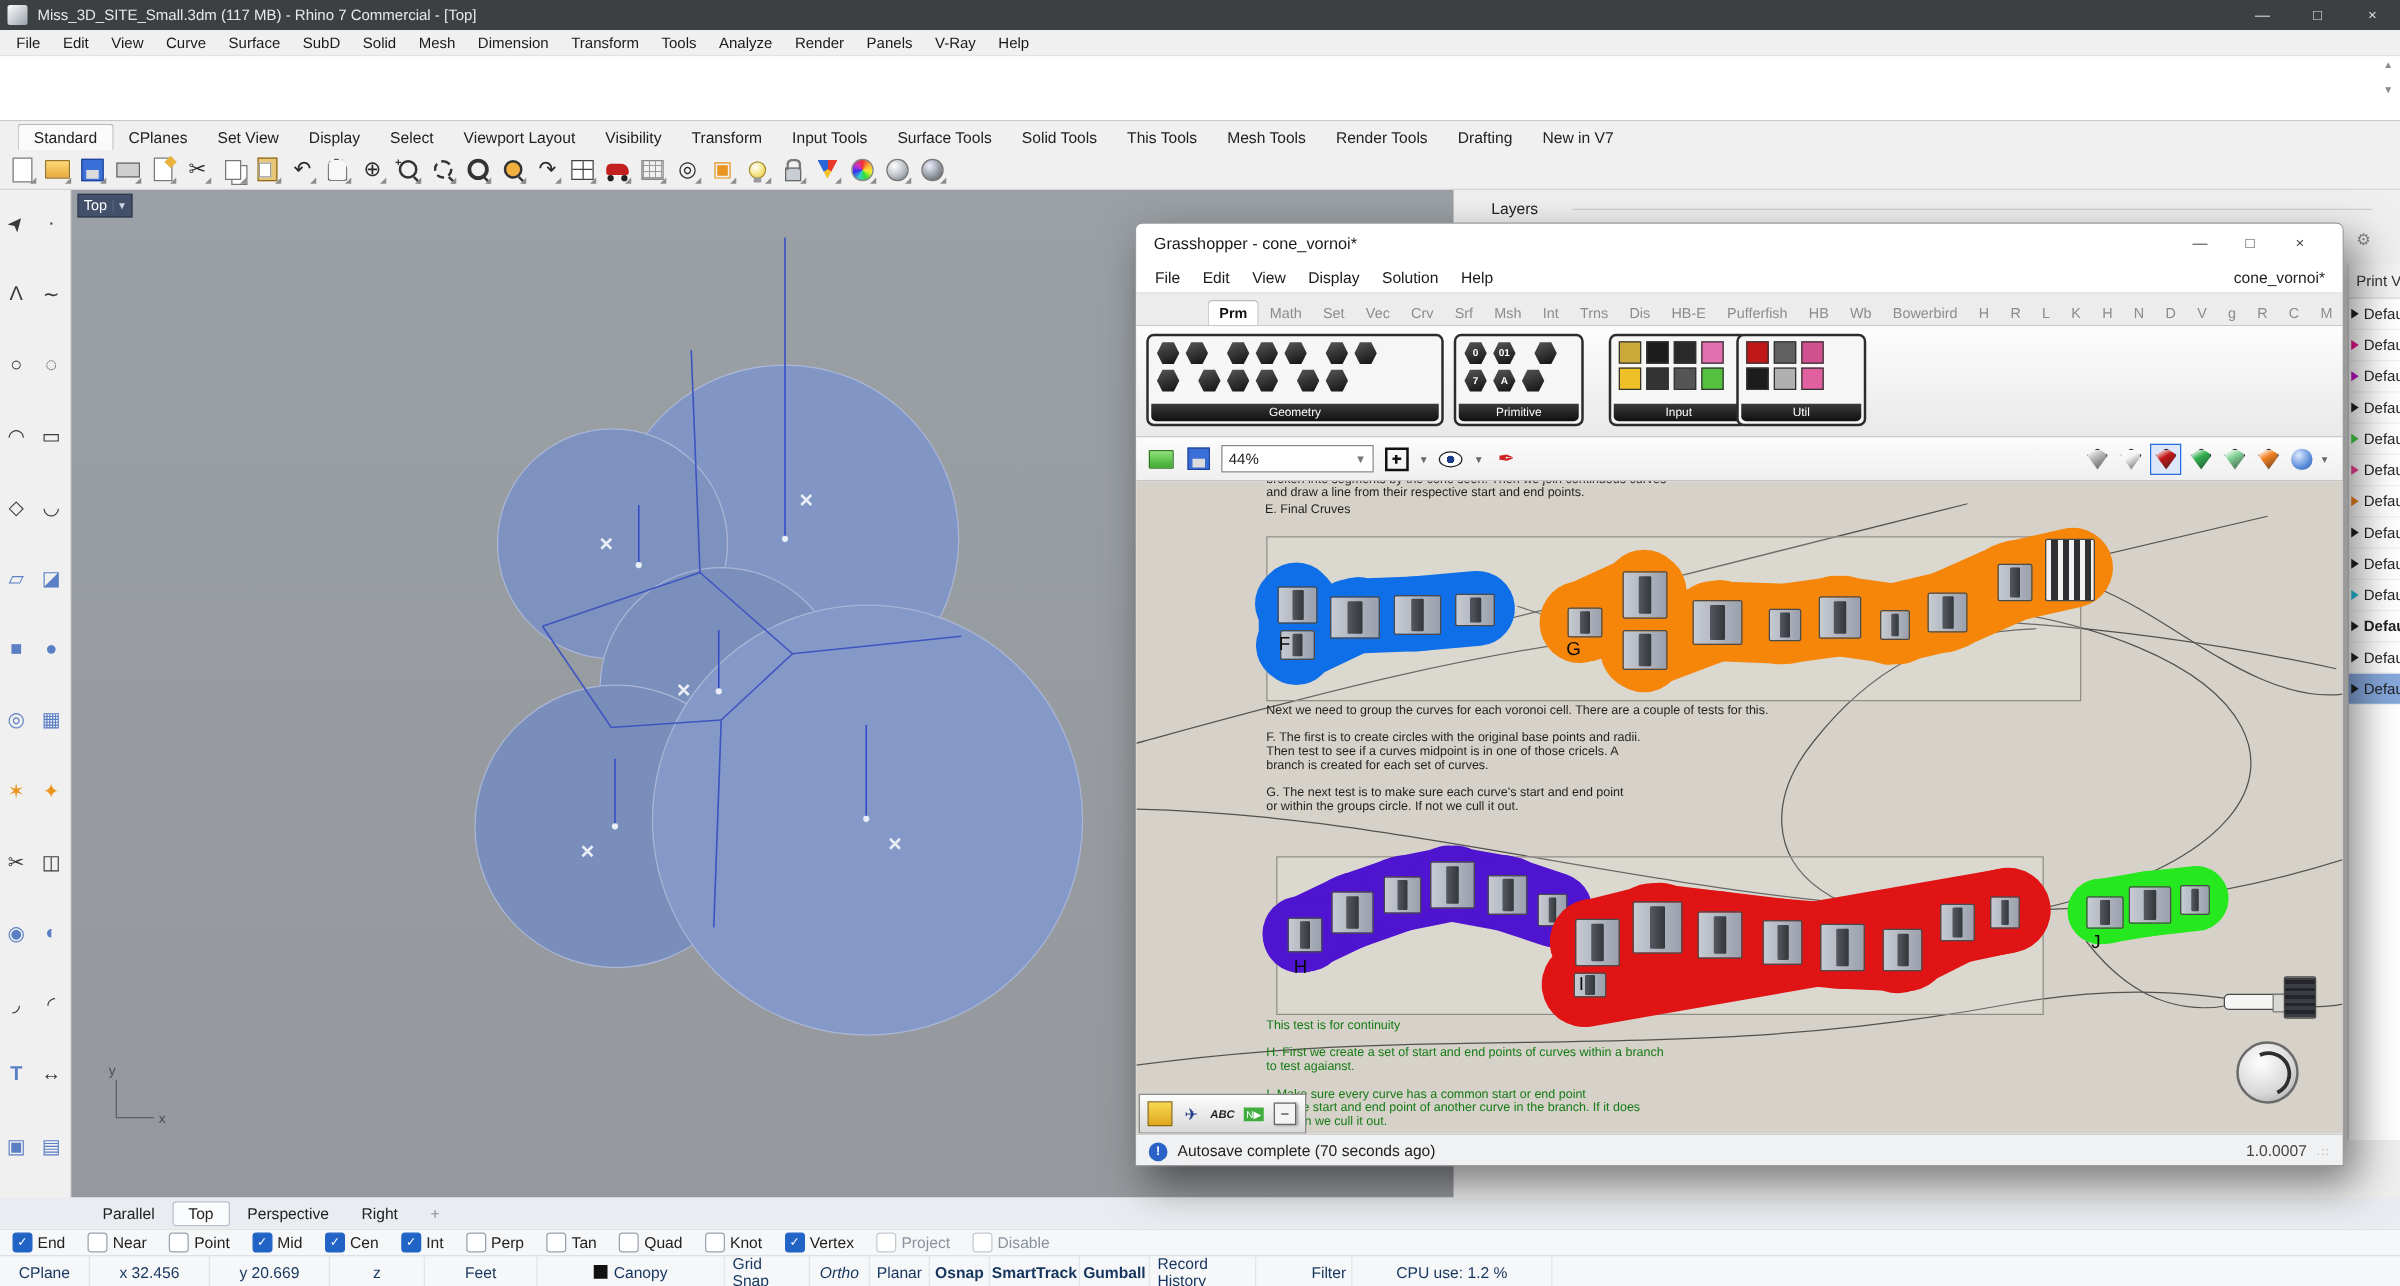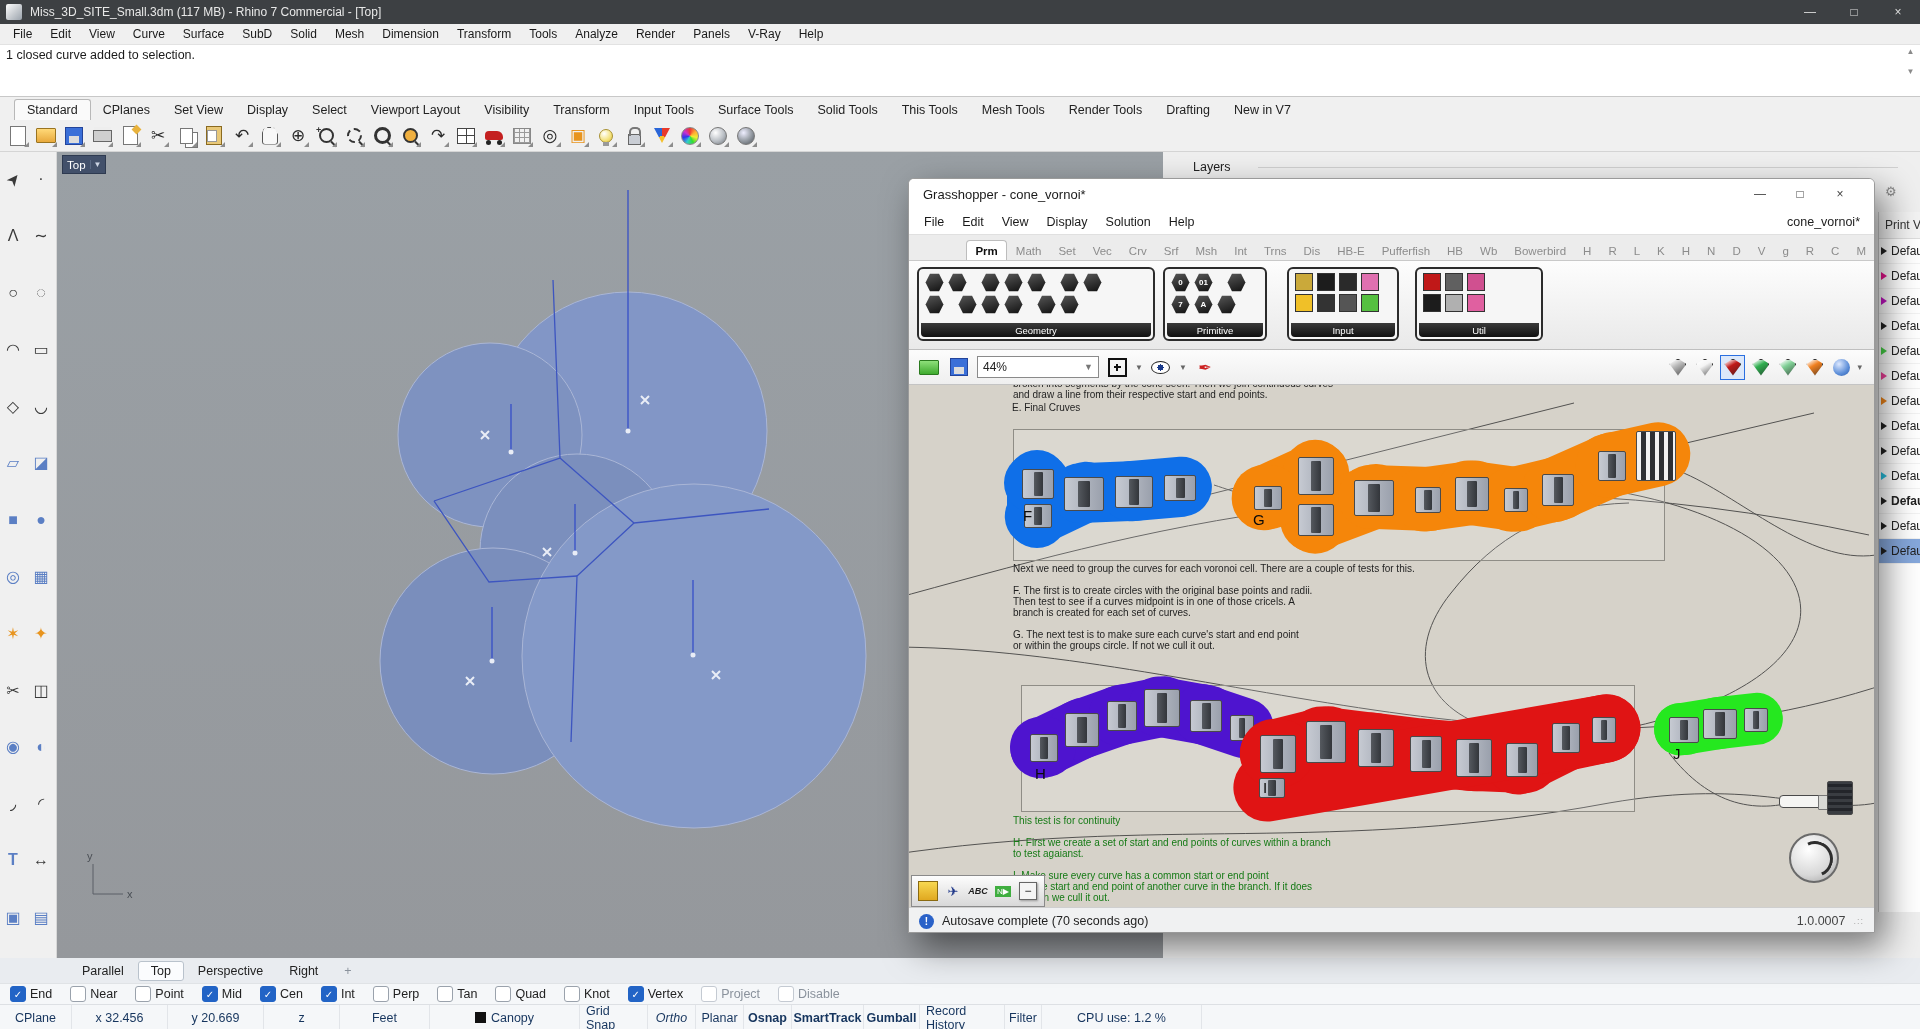--- a/index.html
+++ b/index.html
@@ -188,21 +188,20 @@
       <span class="mi">Transform</span>
       <span class="mi">Tools</span>
       <span class="mi">Analyze</span>
       <span class="mi">Render</span>
       <span class="mi">Panels</span>
       <span class="mi">V-Ray</span>
       <span class="mi">Help</span>
     </div>
 
   <div id="r-cmd" class="abs">
-    <div>1 closed curve added to selection.</div>
   </div>
   <div id="cmd-scroll" class="abs">▲<br><br>▼</div>
 
   <div id="r-tabrow" class="abs">
       <span class="rtab active">Standard</span>
       <span class="rtab">CPlanes</span>
       <span class="rtab">Set View</span>
       <span class="rtab">Display</span>
       <span class="rtab">Select</span>
       <span class="rtab">Viewport Layout</span>
@@ -575,21 +574,21 @@
       </span>
       <span class="scell bold" style="width: 72px;">
         <span>SmartTrack</span>
       </span>
       <span class="scell bold" style="width: 56px;">
         <span>Gumball</span>
       </span>
       <span class="scell" style="width: 85px;">
         <span>Record History</span>
       </span>
-      <span class="scell" style="width: 37px;">
+      <span class="scell" style="width: 37px; margin-left: 40px;">
         <span>Filter</span>
       </span>
       <span class="scell" style="width: 160px;">
         <span>CPU use: 1.2 %</span>
       </span>
     </div>
 
   <div id="gh" class="abs">
     <div id="gh-titlebar">
       <span>Grasshopper - cone_vornoi*</span>
@@ -690,21 +689,21 @@
             </div>
             <div class="prow">
               <span class="psq" style="background: rgb(240, 192, 40);"></span>
               <span class="psq" style="background: rgb(51, 51, 51);"></span>
               <span class="psq" style="background: rgb(85, 85, 85);"></span>
               <span class="psq" style="background: rgb(85, 192, 64);"></span>
             </div>
           </div>
           <div class="pglabel">Input</div>
         </div>
-        <div class="pgroup" style="left: 506px; width: 128px;">
+        <div class="pgroup" style="left: 480px; width: 104px;">
           <div class="rows">
             <div class="prow">
               <span class="psq" style="background: rgb(192, 24, 24);"></span>
               <span class="psq" style="background: rgb(96, 96, 96);"></span>
               <span class="psq" style="background: rgb(208, 80, 144);"></span>
             </div>
             <div class="prow">
               <span class="psq" style="background: rgb(28, 28, 28);"></span>
               <span class="psq" style="background: rgb(176, 176, 176);"></span>
               <span class="psq" style="background: rgb(224, 96, 160);"></span>

